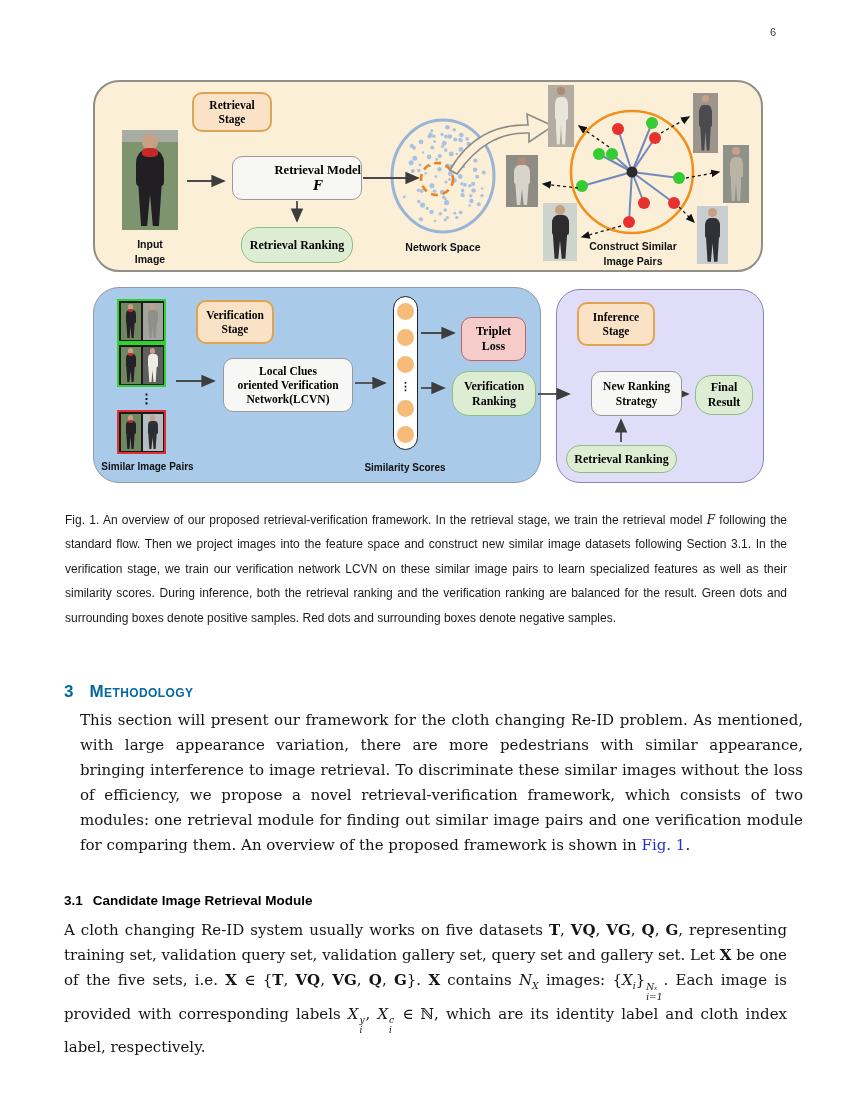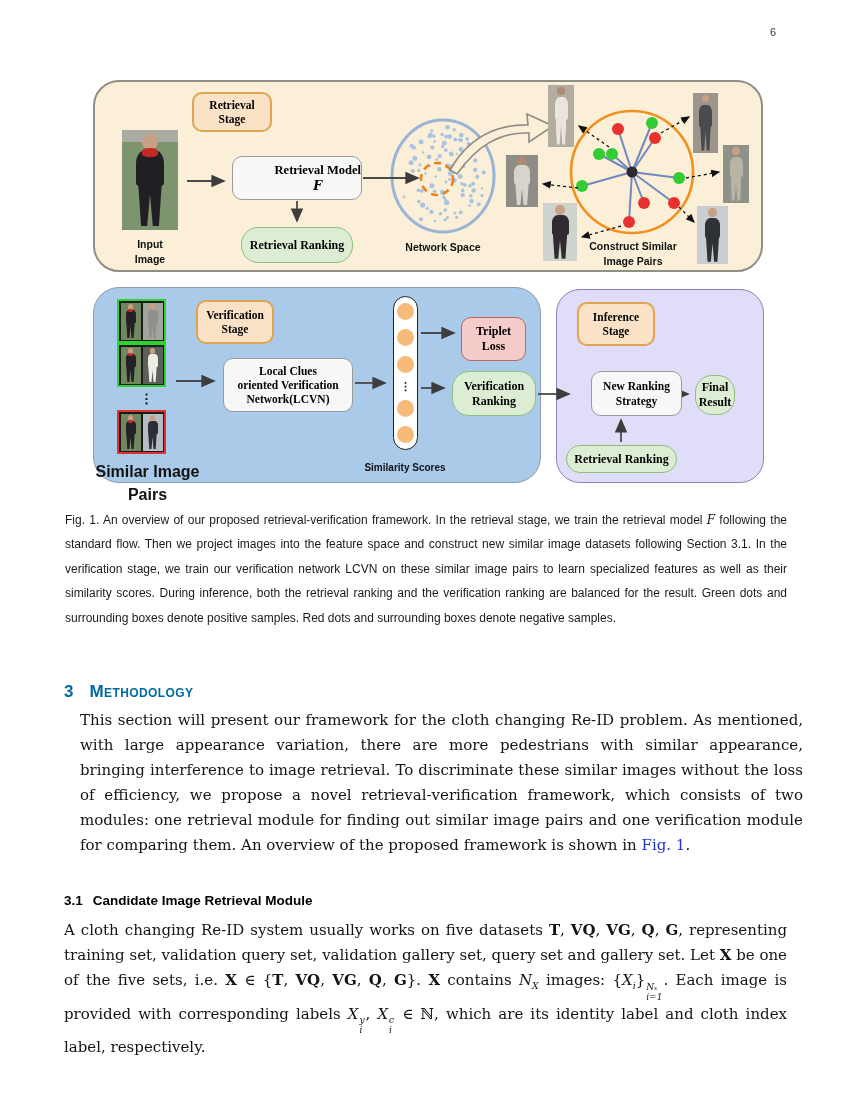--- a/index.html
+++ b/index.html
@@ -342,21 +342,21 @@
           <i class="bd"></i>
           <i class="lg"></i>
           <i class="sc"></i>
         </div>
       <div class="photo" style="--bg:#b5bcc4;--fig:#2c2e33;">
           <i class="hd"></i>
           <i class="bd"></i>
           <i class="lg"></i>
         </div>
     </div>
-    <div class="figlabel" style="left:90px;top:460px;width:115px;font-size:16px;">
+    <div class="figlabel" style="left:90px;top:460px;width:115px;font-size:10px;">
       <span>Similar Image Pairs</span>
     </div>
 
     <div class="fbox stagebox" style="left:196px;top:300px;width:78px;height:44px;">
       <span>Verification</span>
       <span>Stage</span>
     </div>
 
     <div class="fbox whitebox" style="left:223px;top:358px;width:130px;height:54px;font-size:11.5px;">
       <span>Local Clues</span>
@@ -389,21 +389,21 @@
     <div class="fbox stagebox" style="left:577px;top:302px;width:78px;height:44px;">
       <span>Inference</span>
       <span>Stage</span>
     </div>
 
     <div class="fbox whitebox" style="left:576px;top:371px;width:91px;height:45px;font-size:11.5px;margin-left:15px;">
       <span>New Ranking</span>
       <span>Strategy</span>
     </div>
 
-    <div class="fbox greenbox" style="left:695px;top:375px;width:40px;height:40px;">
+    <div class="fbox greenbox" style="left:695px;top:375px;width:58px;height:40px;">
       <span>Final</span>
       <span>Result</span>
     </div>
 
     <div class="fbox greenbox" style="left:566px;top:445px;width:111px;height:28px;">
       <span>Retrieval Ranking</span>
     </div>
   </div>
 
   <div class="caption">Fig. 1. An overview of our proposed retrieval-verification framework. In the retrieval stage, we train the retrieval model <span class="mathf">F</span> following the standard flow. Then we project images into the feature space and construct new similar image datasets following Section 3.1. In the verification stage, we train our verification network LCVN on these similar image pairs to learn specialized features as well as their similarity scores. During inference, both the retrieval ranking and the verification ranking are balanced for the result. Green dots and surrounding boxes denote positive samples. Red dots and surrounding boxes denote negative samples.</div>

